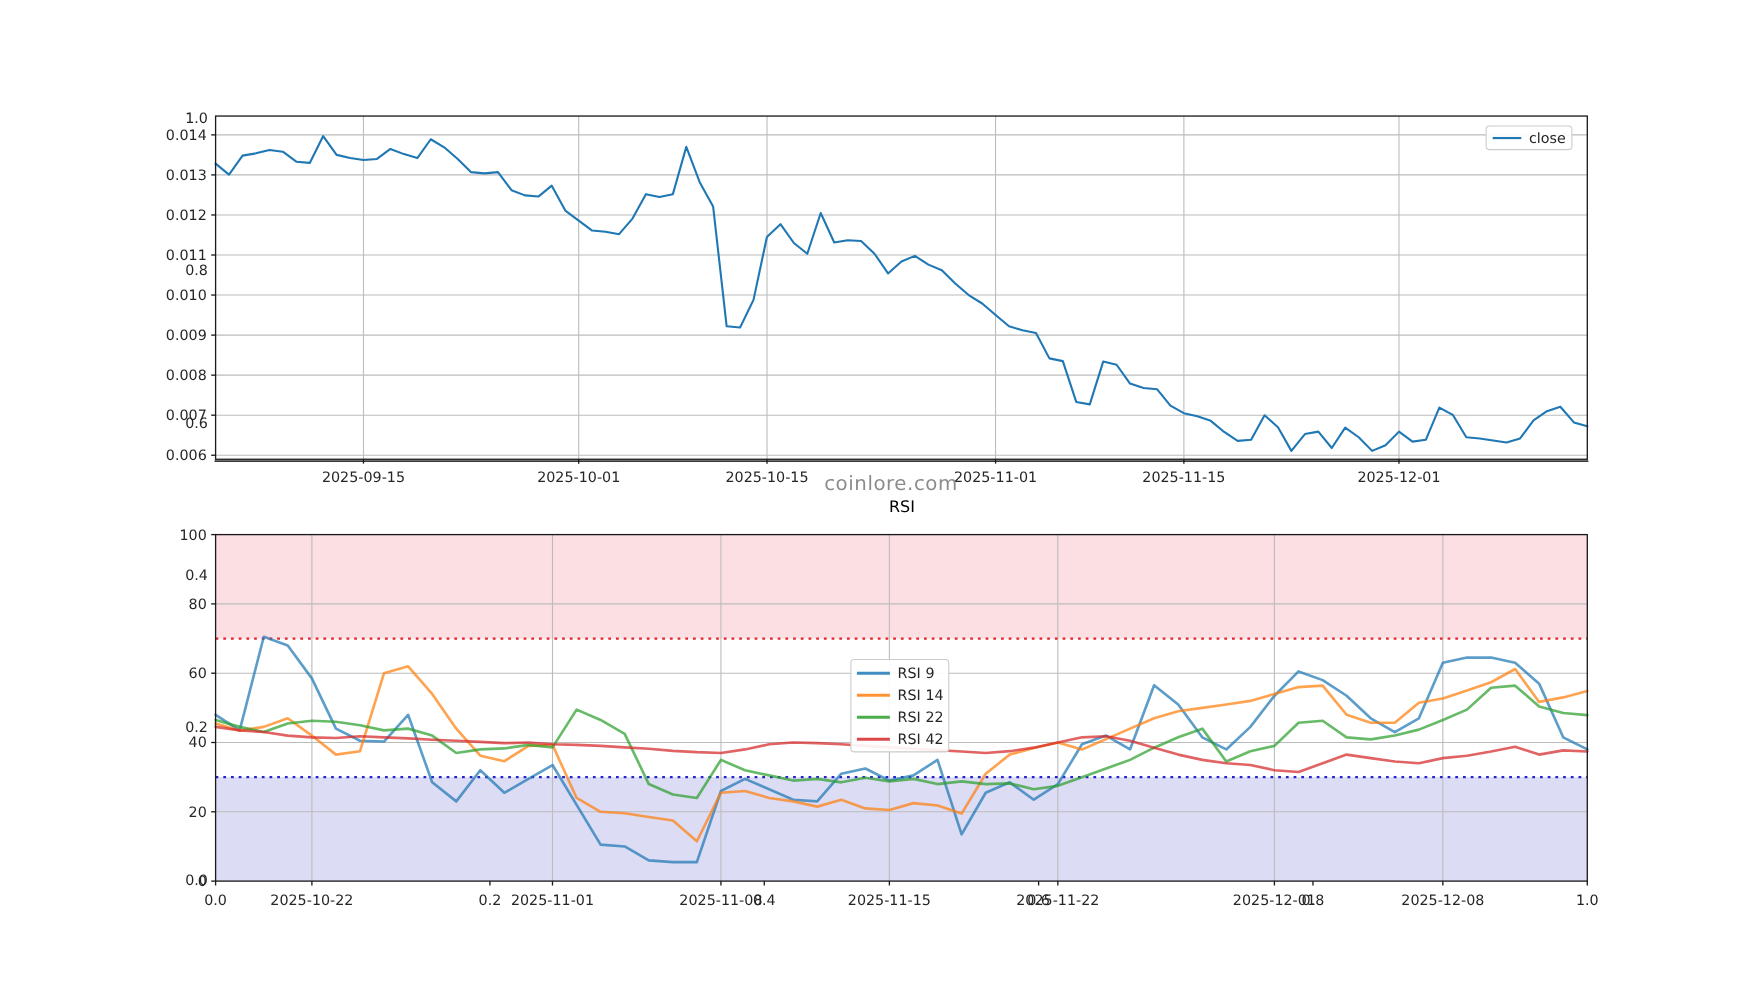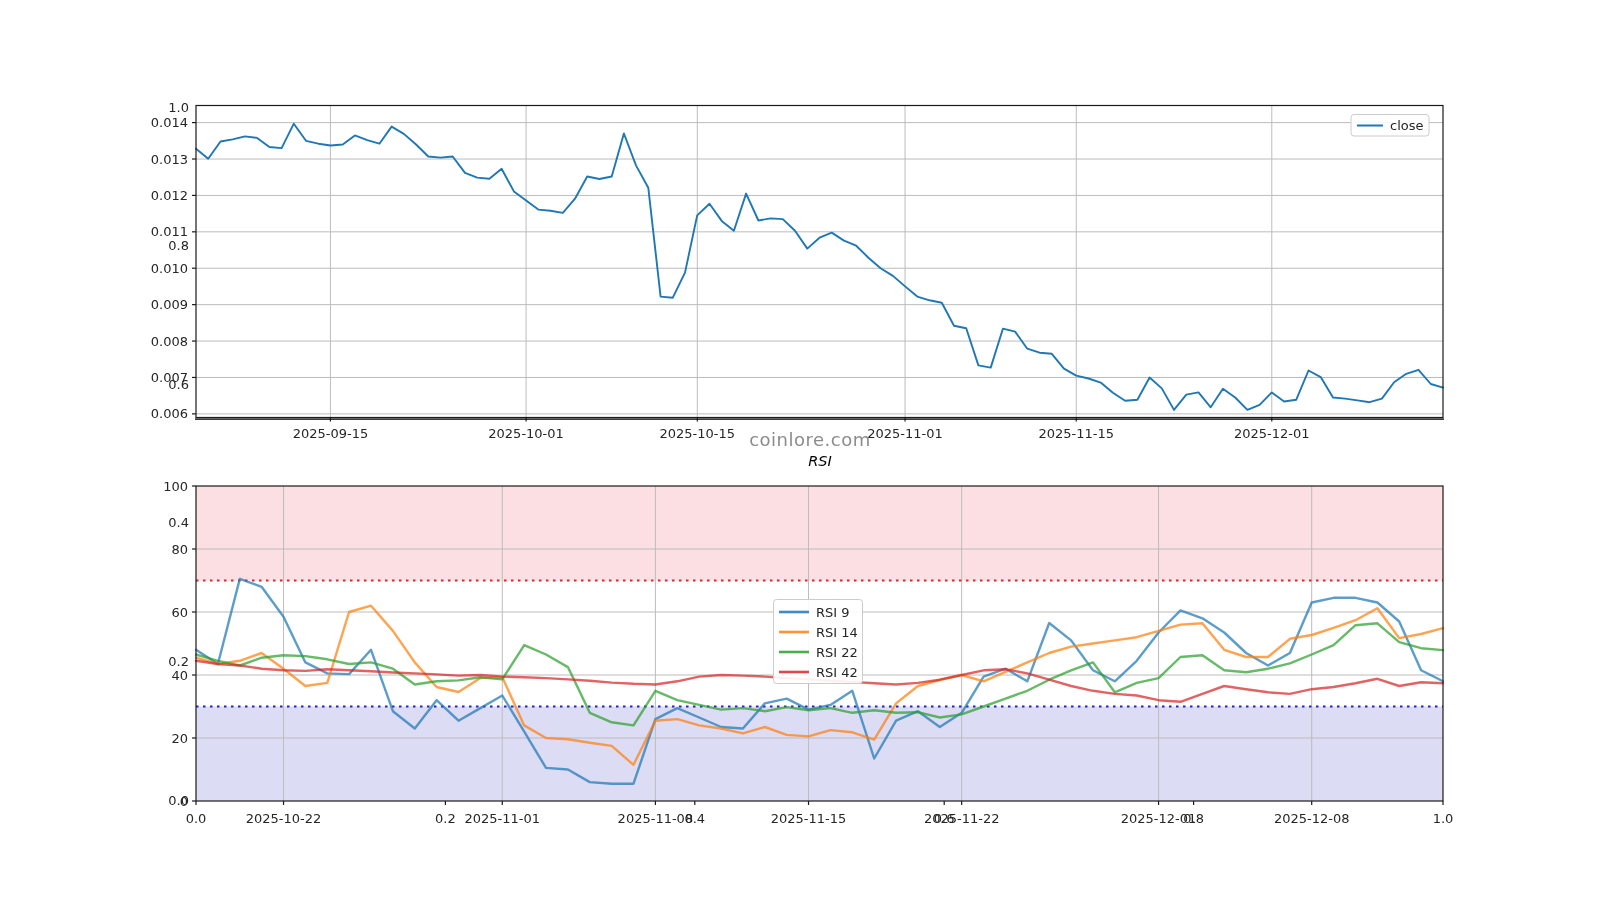--- a/index.html
+++ b/index.html
@@ -2,21 +2,21 @@
 <html><head>
 <meta charset="utf-8">
 <style>
   html,body{margin:0;padding:0;background:#ffffff;}
   body{font-family:"DejaVu Sans","Liberation Sans",sans-serif;}
   #stage{position:relative;width:1600px;height:900px;background:#fff;overflow:hidden;}
   #fig{position:absolute;left:0;top:0;}
   .watermark{position:absolute;left:810px;top:429px;transform:translateX(-50%);
     font-size:18px;color:#8c8c8c;letter-spacing:0.5px;white-space:nowrap;}
   .rsi-title{position:absolute;left:820px;top:453px;transform:translateX(-50%);
-    font-size:14.5px;color:#000;white-space:nowrap;font-style:italic;}
+    font-size:14.5px;color:#000;white-space:nowrap;}
 </style>
 </head>
 <body>
 
 <div id="stage">
   <svg id="fig" width="1600" height="900">
       <g>
         <g stroke="#bcbcbc" stroke-width="1">
           <line x1="196" x2="1443" y1="413.8593932322054" y2="413.8593932322054"></line>
           <line x1="196" x2="1443" y1="377.45332555425904" y2="377.45332555425904"></line>

